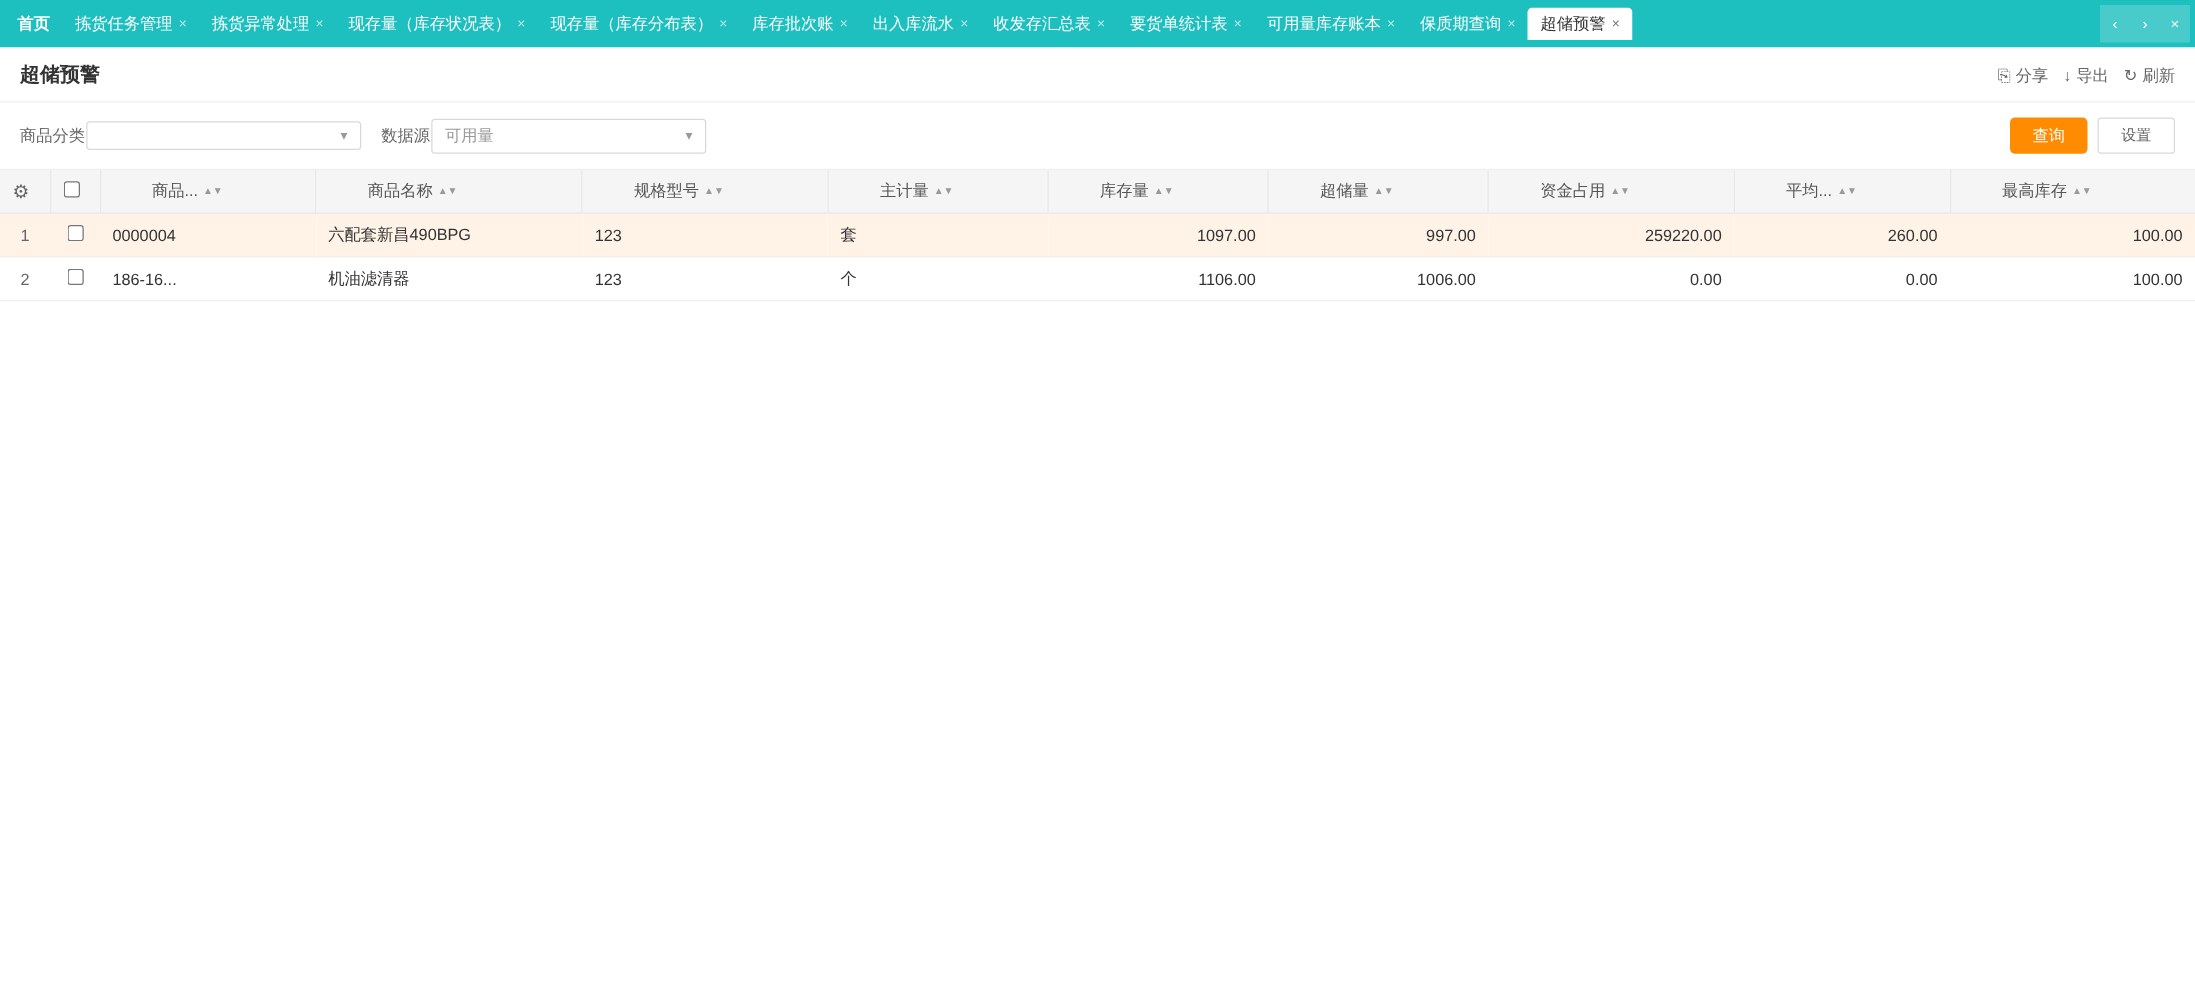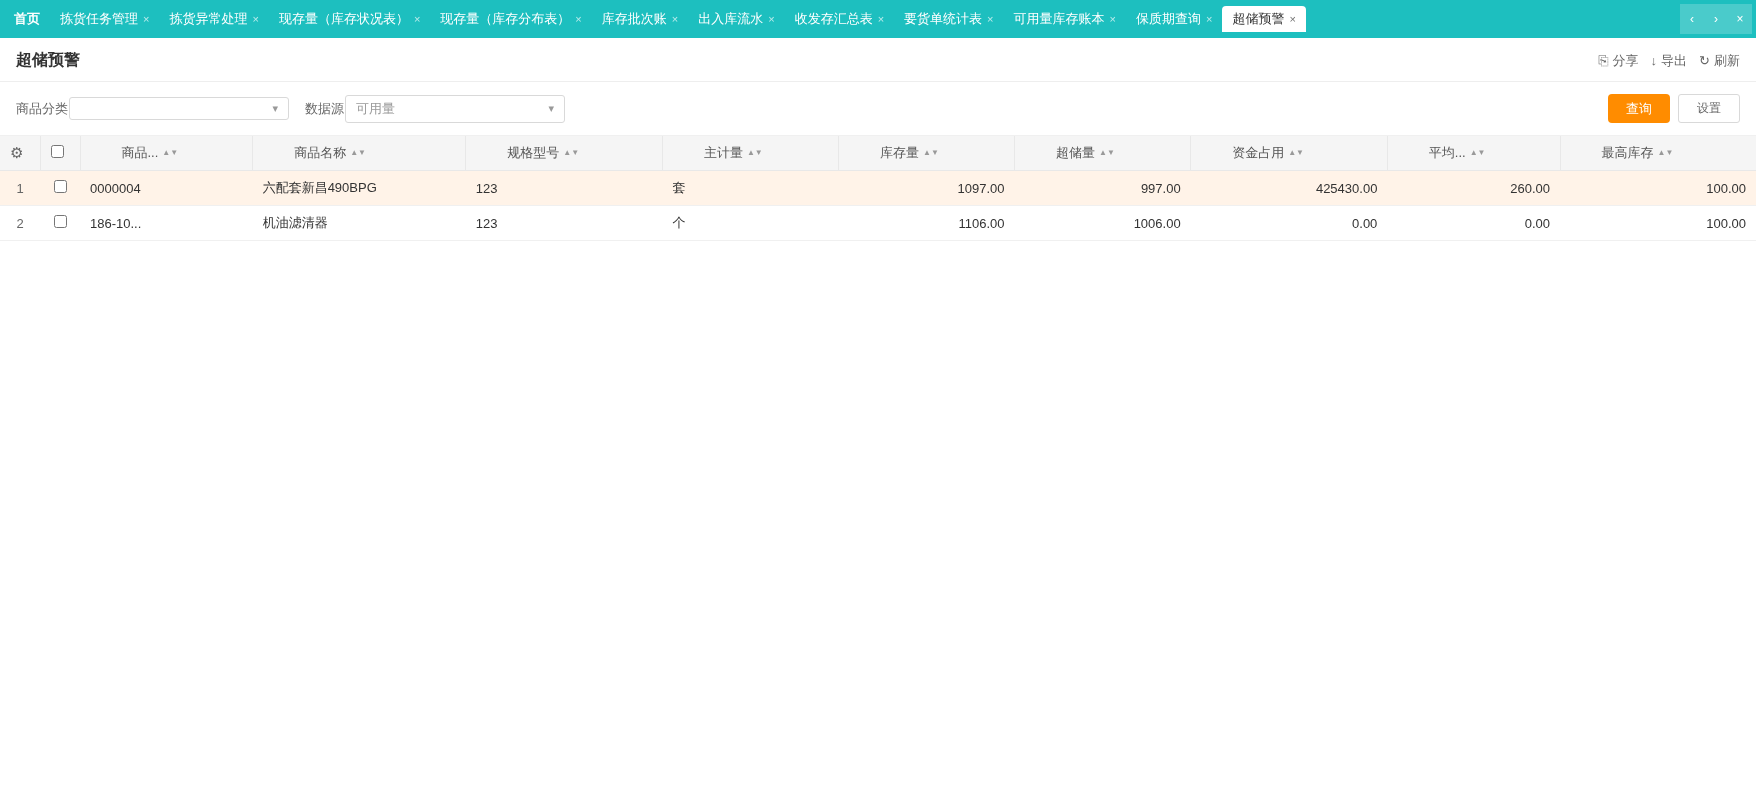--- a/index.html
+++ b/index.html
@@ -378,28 +378,28 @@
       <tbody id="table-body">
       <tr class="highlight">
       <td class="row-num">1</td>
       <td class="checkbox-cell"><input type="checkbox" style=""></td>
       <td>0000004</td>
       <td>六配套新昌490BPG</td>
       <td>123</td>
       <td>套</td>
       <td class="num-cell">1097.00</td>
       <td class="num-cell">997.00</td>
-      <td class="num-cell">425430.00</td>
+      <td class="num-cell">259220.00</td>
       <td class="num-cell">260.00</td>
       <td class="num-cell">100.00</td>
     </tr>
           <tr>
       <td class="row-num">2</td>
       <td class="checkbox-cell"><input type="checkbox" style=""></td>
-      <td>186-10...</td>
+      <td>186-16...</td>
       <td>机油滤清器</td>
       <td>123</td>
       <td>个</td>
       <td class="num-cell">1106.00</td>
       <td class="num-cell">1006.00</td>
       <td class="num-cell">0.00</td>
       <td class="num-cell">0.00</td>
       <td class="num-cell">100.00</td>
     </tr>
         </tbody>

